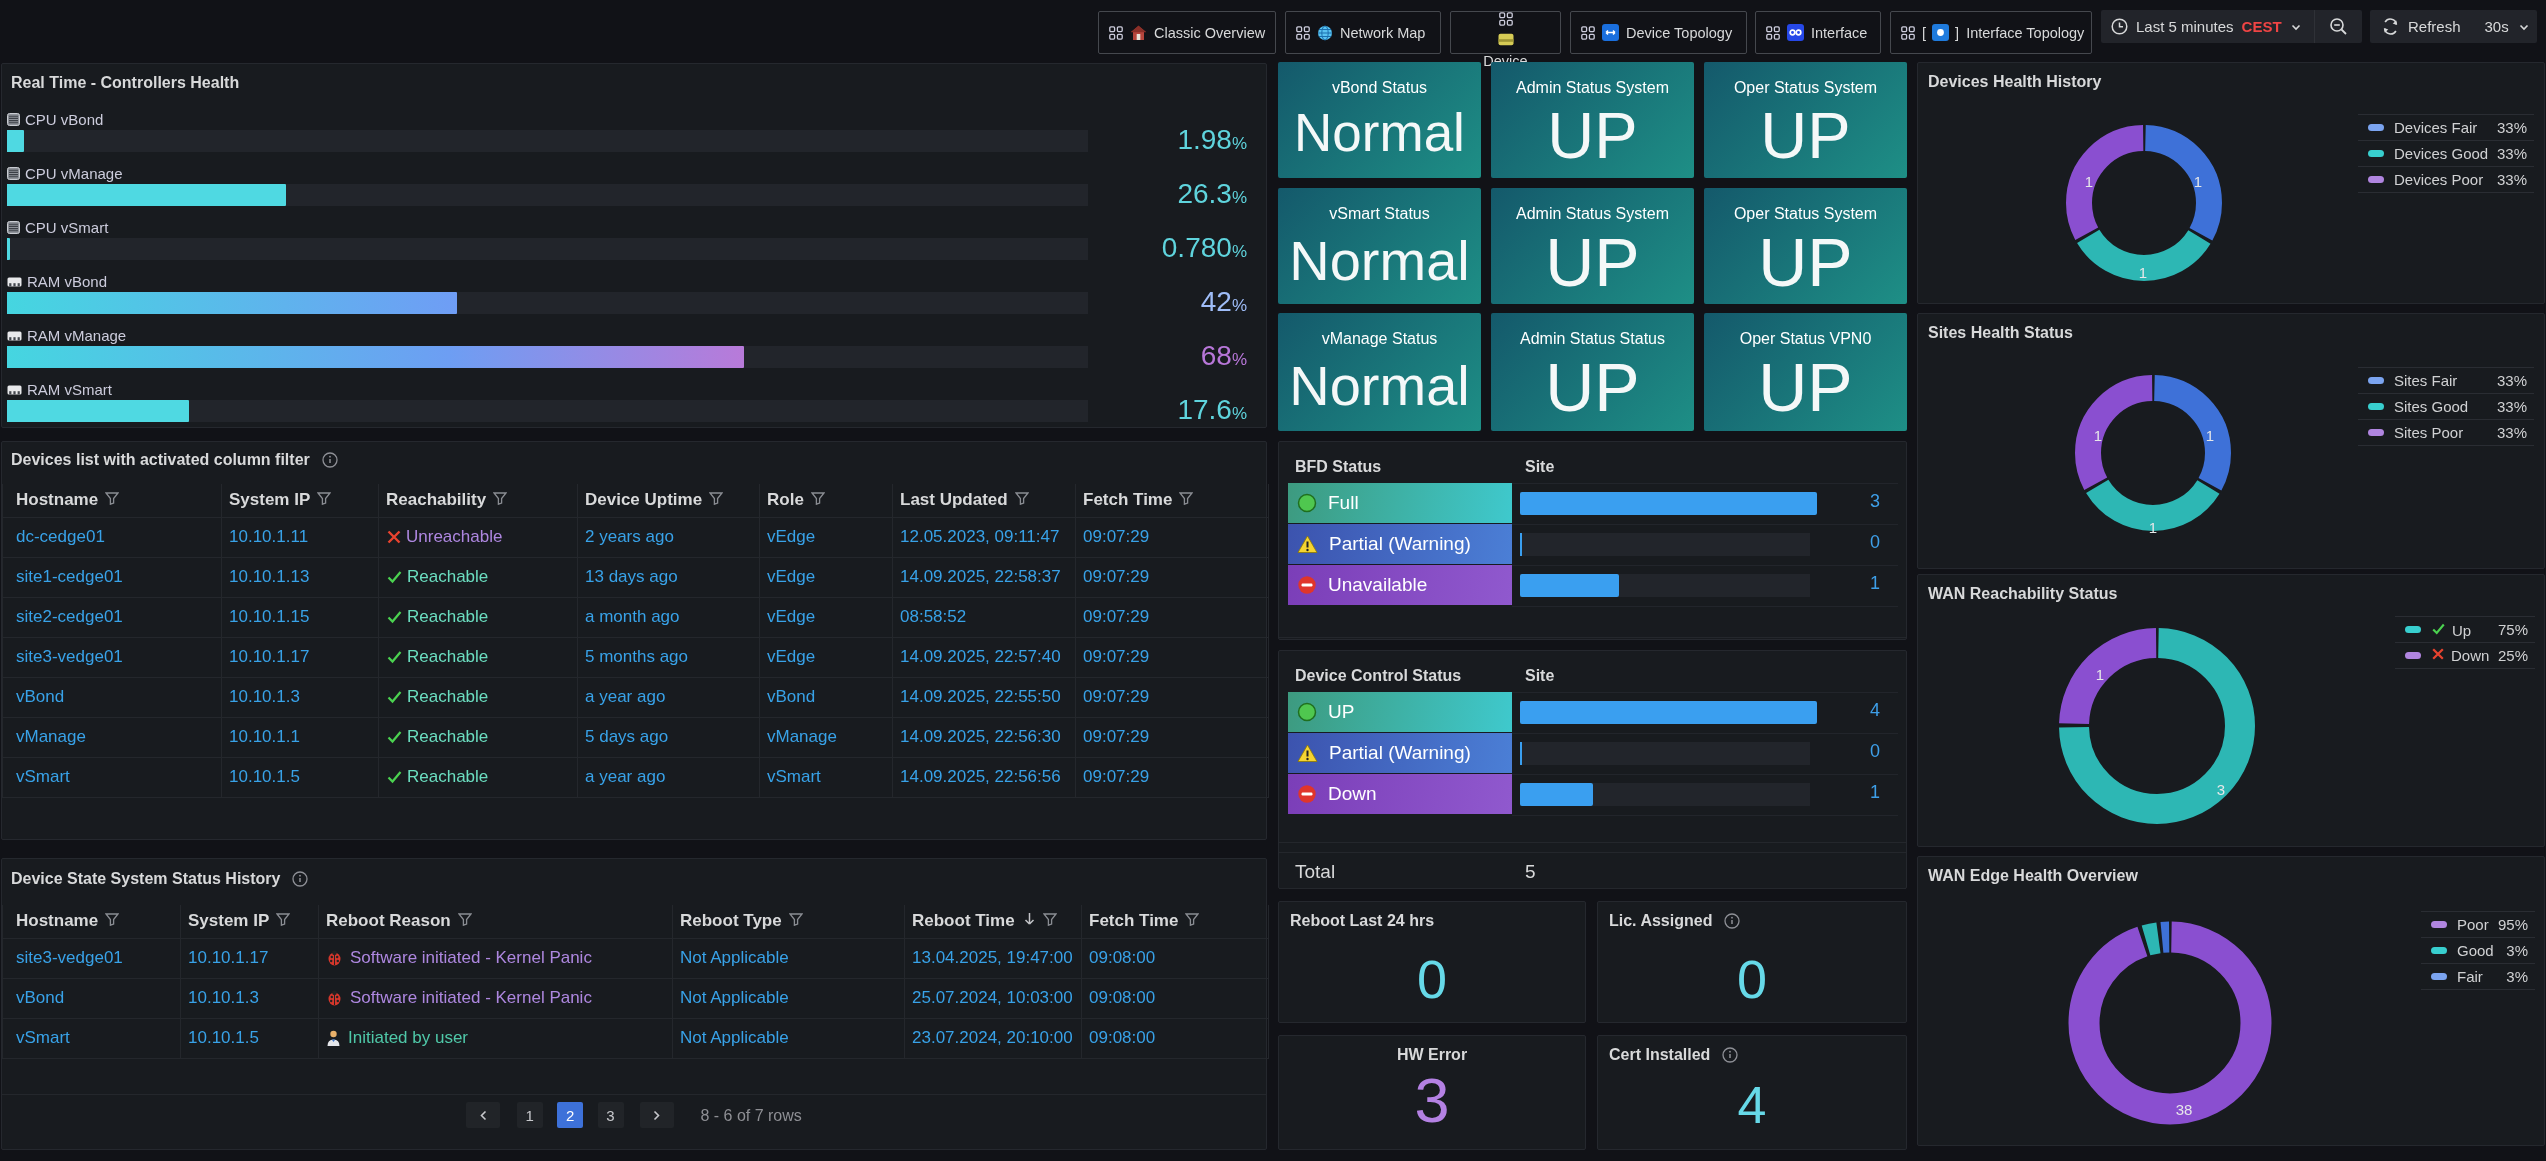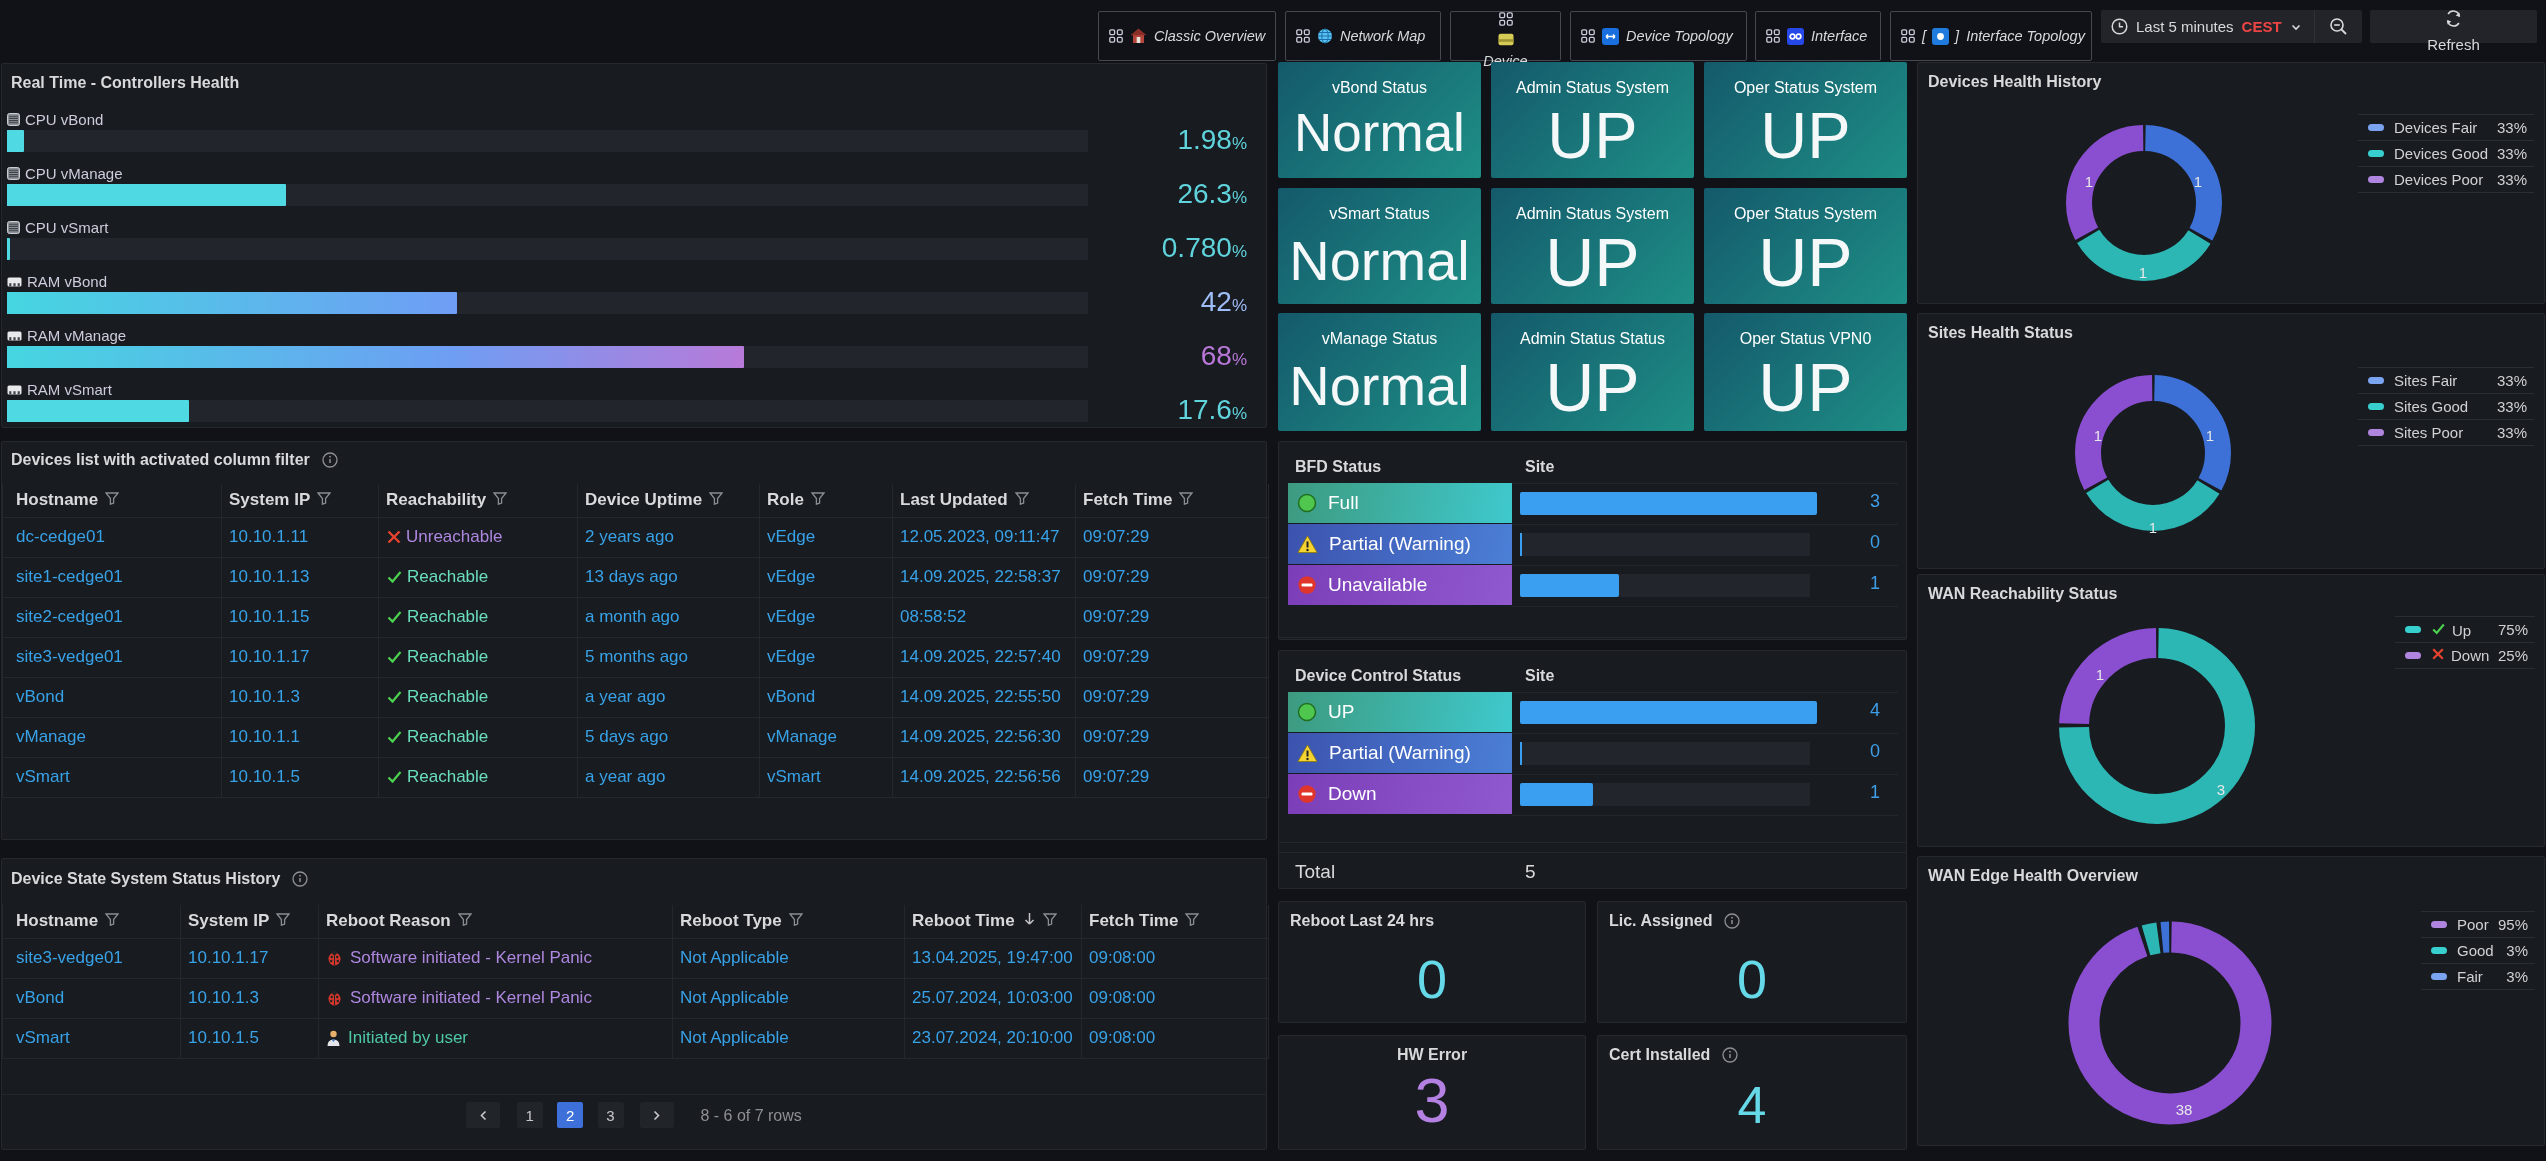--- a/index.html
+++ b/index.html
@@ -1,20 +1,20 @@
 <!DOCTYPE html>
 <html><head>
 <meta charset="utf-8">
 <style>
   html,body{margin:0;padding:0;background:#111217;width:2546px;height:1161px;overflow:hidden;}
   body{font-family:"Liberation Sans", sans-serif; position:relative;}
   .panel{position:absolute;box-sizing:border-box;background:#181b1f;border:1px solid #25282e;border-radius:2px;}
   .pt{position:absolute;font-size:16px;font-weight:600;color:#d8d9da;white-space:nowrap;}
   .abs{position:absolute;}
-  .nbtn{position:absolute;box-sizing:border-box;height:50px;border:1px solid #45484e;border-radius:2px;background:#111217;color:#d8d9da;font-size:14.5px;font-weight:500;display:flex;align-items:center;gap:7px;padding:0 10px;white-space:nowrap;font-style:italic;}
+  .nbtn{position:absolute;box-sizing:border-box;height:43px;border:1px solid #45484e;border-radius:2px;background:#111217;color:#d8d9da;font-size:14.5px;font-weight:500;display:flex;align-items:center;gap:7px;padding:0 10px;white-space:nowrap;}
   .tbtn{position:absolute;box-sizing:border-box;height:33px;border-radius:2px;background:#22242a;color:#d8d9da;font-size:15px;font-weight:500;display:flex;align-items:center;white-space:nowrap;}
   .track{position:absolute;height:22px;background:#22252b;}
   .fill{position:absolute;height:22px;}
   .blabel{position:absolute;font-size:15px;font-weight:500;color:#ccccdc;display:flex;align-items:center;gap:5px;white-space:nowrap;}
   .bval{position:absolute;font-size:28px;color:#5fd4dd;text-align:right;white-space:nowrap;}
   .bval .pc{font-size:17px;}
   table.gt{border-collapse:collapse;position:absolute;table-layout:fixed;}
   table.gt td, table.gt th{border:1px solid #24272c;font-size:17px;font-weight:400;text-align:left;padding:0 0 0 7px;overflow:hidden;white-space:nowrap;}
   table.gt td:first-child, table.gt th:first-child{padding-left:13px;}
   table.gt th{border-top:none;font-weight:600;color:#d8d9da;font-size:17px;}
@@ -140,21 +140,21 @@
       </svg>
       <span style="width:1px;height:33px;background:#2f3137;margin-left:4px;"></span>
       <span style="margin-left:6px;display:flex;">
         <svg width="19" height="19" viewBox="0 0 19 19">
           <circle cx="8" cy="8" r="6" fill="none" stroke="#d8d9da" stroke-width="1.6"></circle>
           <path d="M12.5 12.5 L17 17" stroke="#d8d9da" stroke-width="1.8"></path>
           <path d="M5.2 8 h5.6" stroke="#d8d9da" stroke-width="1.6"></path>
         </svg>
       </span>
     </div>
-<div class="tbtn" style="left:2370px;top:10px;width:167px;padding:0 12px;gap:9px;flex-direction:column;">
+<div class="tbtn" style="left:2370px;top:10px;width:167px;padding:0 12px;gap:9px;">
       <svg width="17" height="17" viewBox="0 0 17 17">
         <g fill="none" stroke="#d8d9da" stroke-width="1.6">
           <path d="M3.1 4.0 A6.1 6.1 0 0 1 14.4 6.5"></path>
           <path d="M13.9 13 A6.1 6.1 0 0 1 2.6 10.5"></path>
         </g>
         <g fill="#d8d9da">
           <path d="M14.4 2.6 l0.3 4.5 l-4.0 -1.6 z"></path>
           <path d="M2.6 14.4 l-0.3-4.5 l4.0 1.6 z"></path>
         </g>
       </svg>

